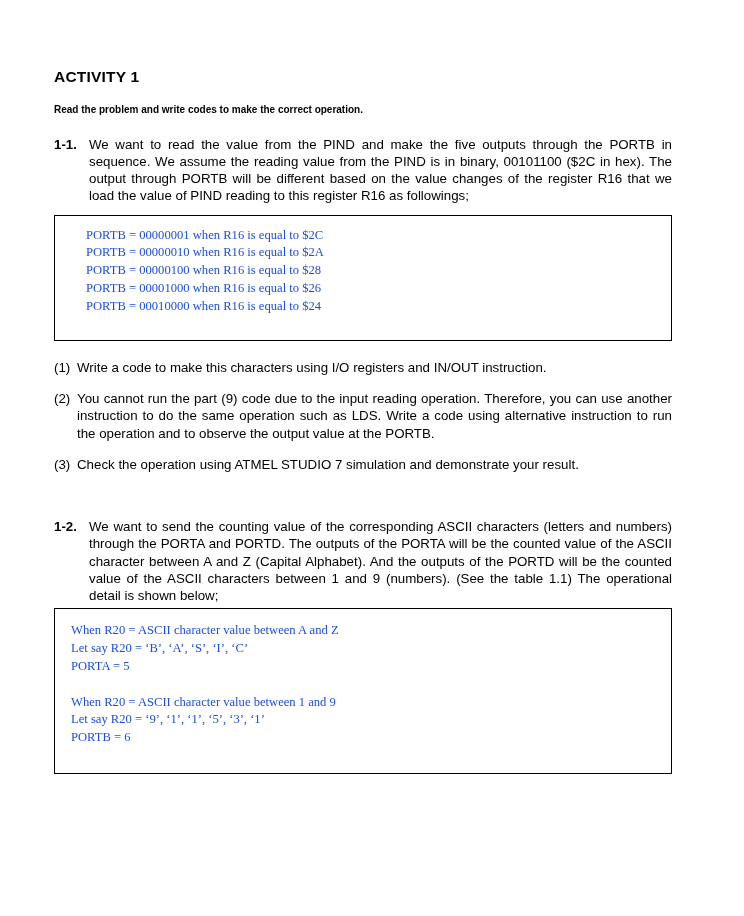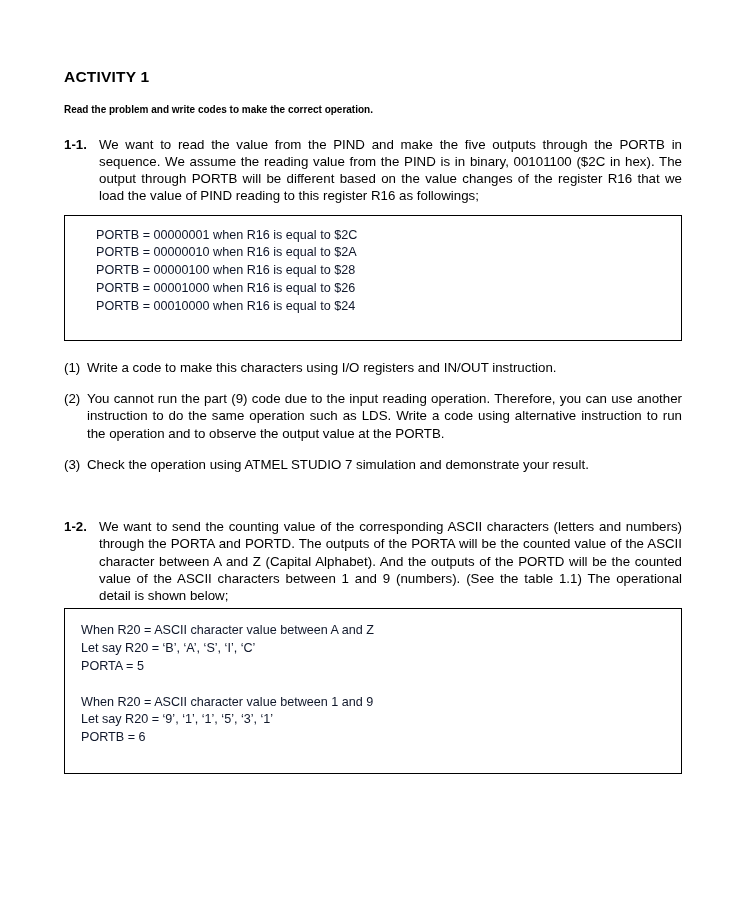--- a/index.html
+++ b/index.html
@@ -18,21 +18,21 @@
 
   .page {
     position: relative;
     width: 744px;
     height: 916px;
     background: #ffffff;
   }
 
   .content {
     position: absolute;
-    left: 64px;
+    left: 54px;
     top: 68px;
     width: 618px;
   }
 
   
   .activity-title {
     font-size: 15.5px;
     font-weight: bold;
     letter-spacing: 0.2px;
     margin: 0 0 19px 0;
@@ -74,24 +74,24 @@
 
   
   .code-box {
     border: 1.6px solid #000000;
     background: #ffffff;
     box-sizing: border-box;
     width: 618px;
   }
   .code-box pre {
     margin: 0;
-    font-family: Liberation Sans, sans-serif;
+    font-family: Liberation Serif, serif;
     font-size: 12.6px;
     line-height: 17.8px;
-    color: #0f172a;
+    color: #1d4ed8;
     white-space: pre;
   }
 
   #code-box-1 {
     margin: 0 0 18px 0;
     padding: 11px 0 24px 31px;
   }
   #code-box-2 {
     margin: 0;
     padding: 13px 0 26px 16px;

